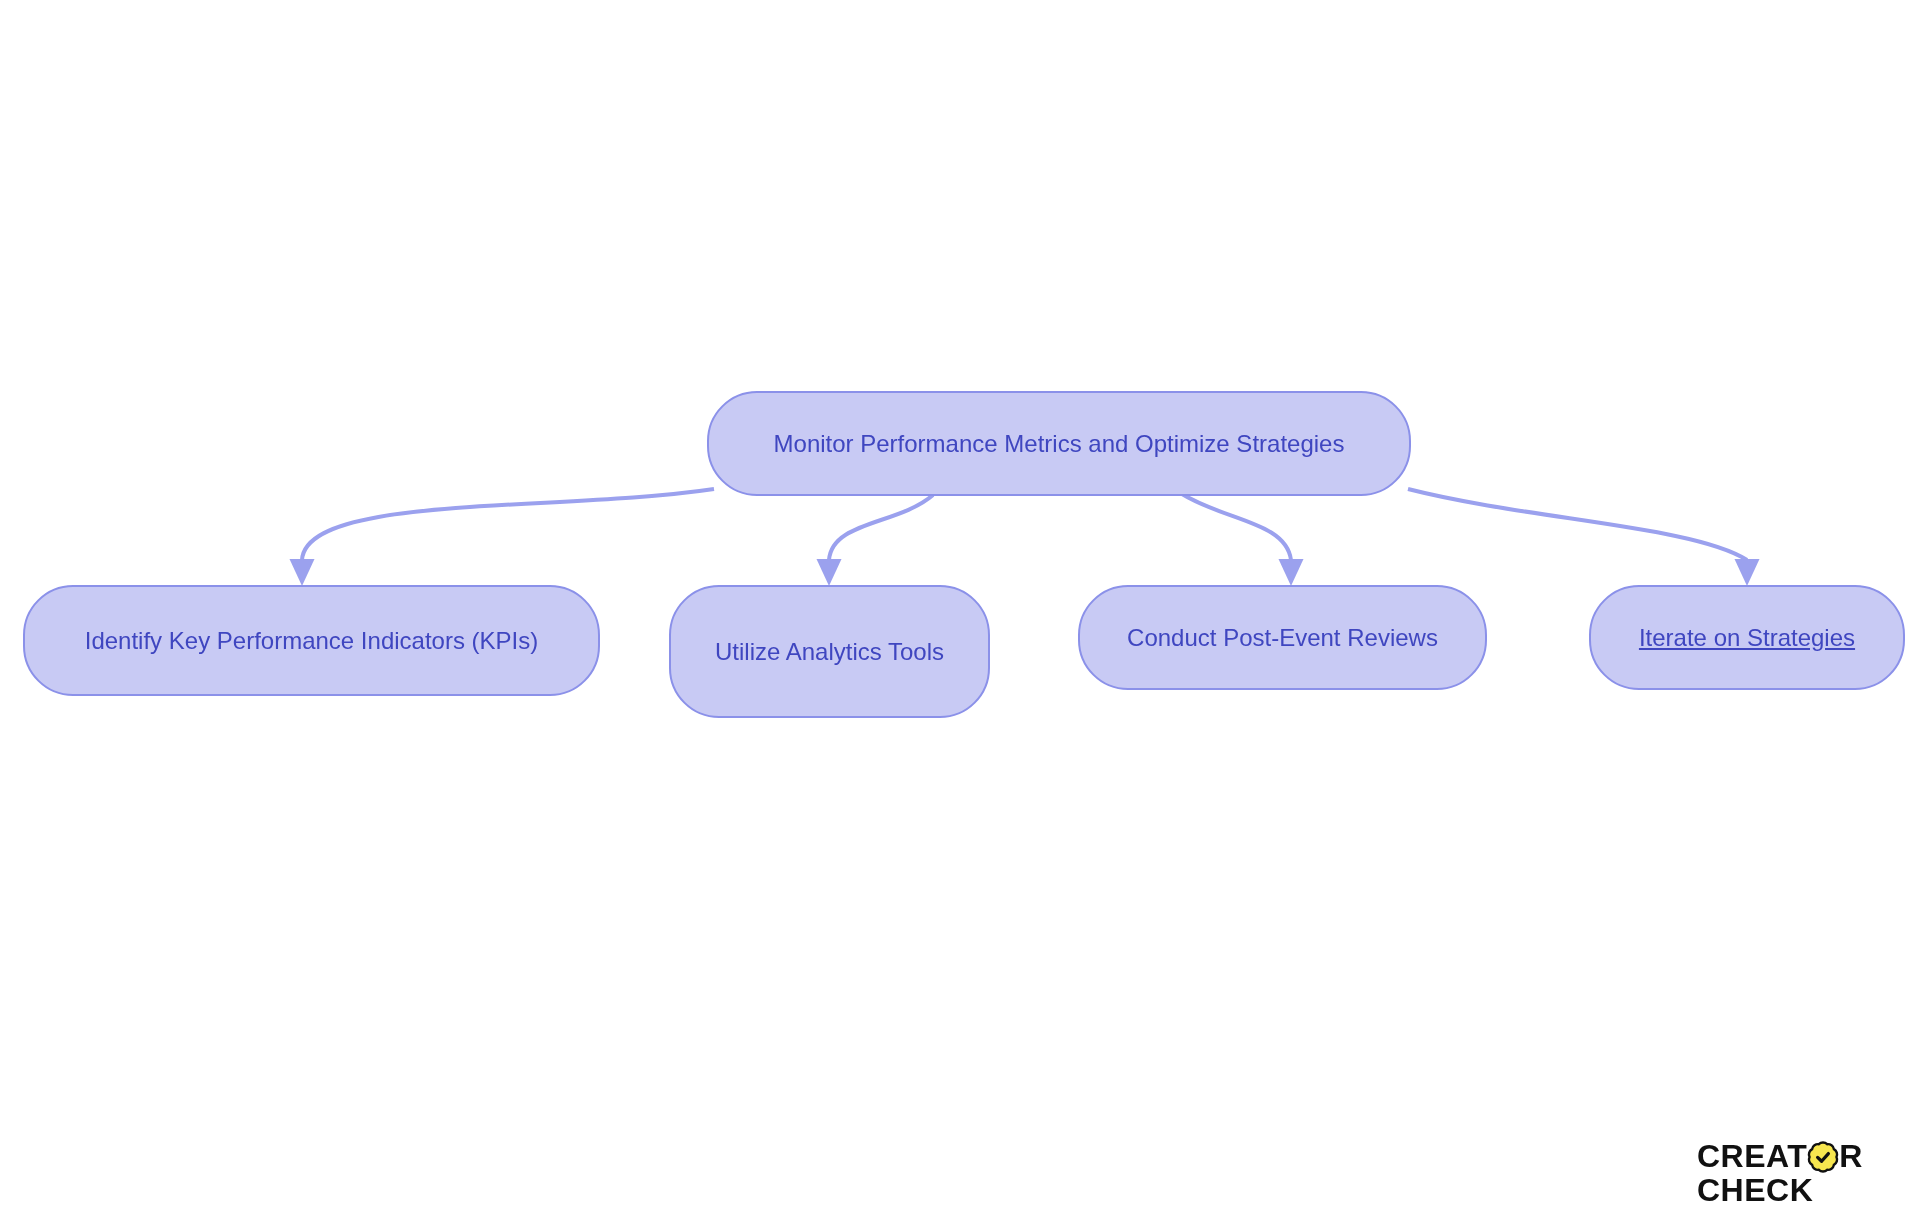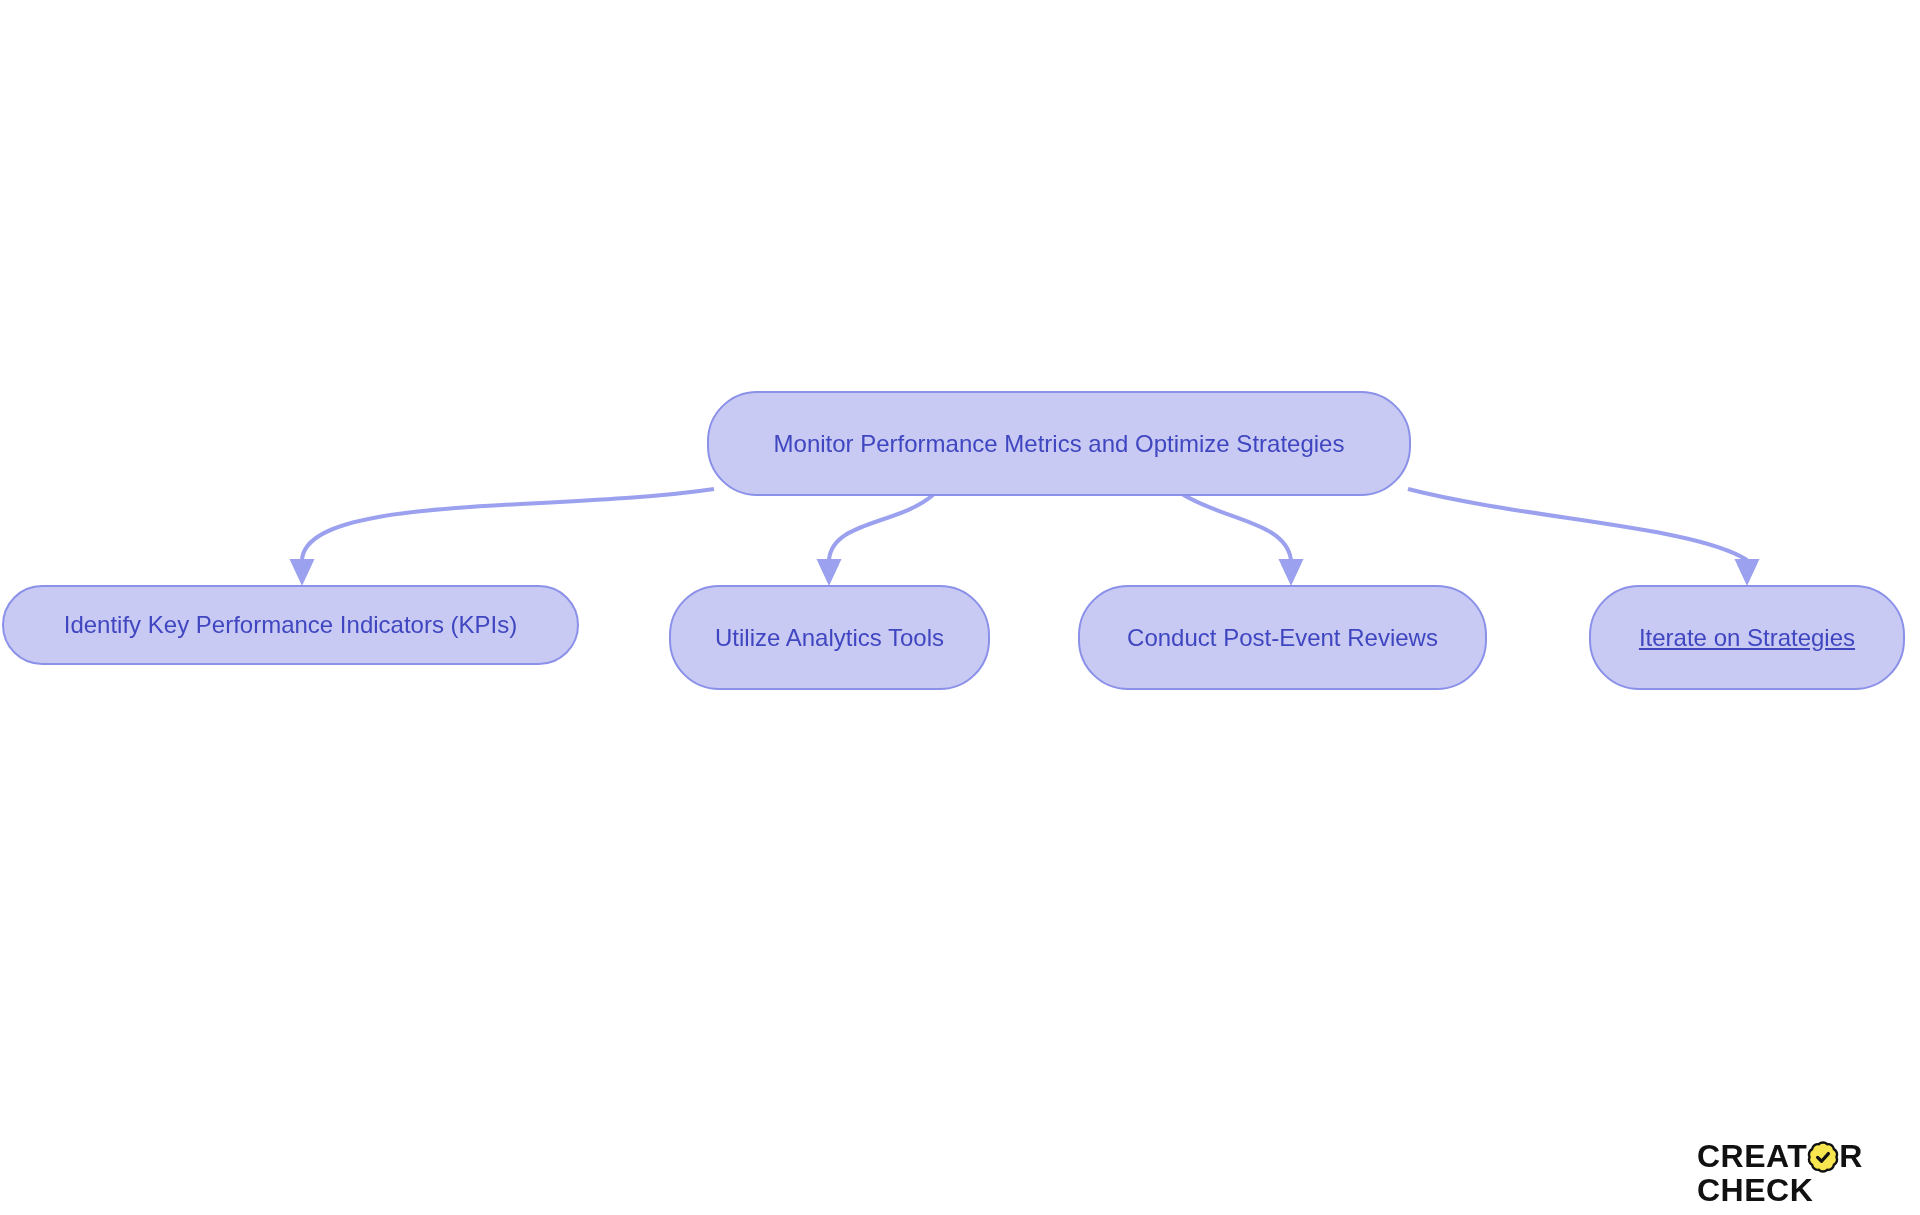--- a/index.html
+++ b/index.html
@@ -91,25 +91,25 @@
     <polygon points="1278.5,559 1303.5,559 1291,586"></polygon>
 
     <path d="M 1408 489 C 1530 520, 1694 526, 1747 560"></path>
     <polygon points="1734.5,559 1759.5,559 1747,586"></polygon>
   </svg>
 
   <div class="node" style="left:707px;top:391px;width:704px;height:105px;">
     <span>Monitor Performance Metrics and Optimize Strategies</span>
   </div>
 
-  <div class="node" style="left:2px;top:585px;width:577px;height:80px;">
+  <div class="node" style="left:23px;top:585px;width:577px;height:111px;">
     <span>Identify Key Performance Indicators (KPIs)</span>
   </div>
 
-  <div class="node" style="left:669px;top:585px;width:321px;height:105px;">
+  <div class="node" style="left:669px;top:585px;width:321px;height:133px;">
     <span>Utilize Analytics Tools</span>
   </div>
 
   <div class="node" style="left:1078px;top:585px;width:409px;height:105px;">
     <span>Conduct Post-Event Reviews</span>
   </div>
 
   <div class="node" style="left:1589px;top:585px;width:316px;height:105px;text-decoration:underline;">
     <span>Iterate on Strategies</span>
   </div>

